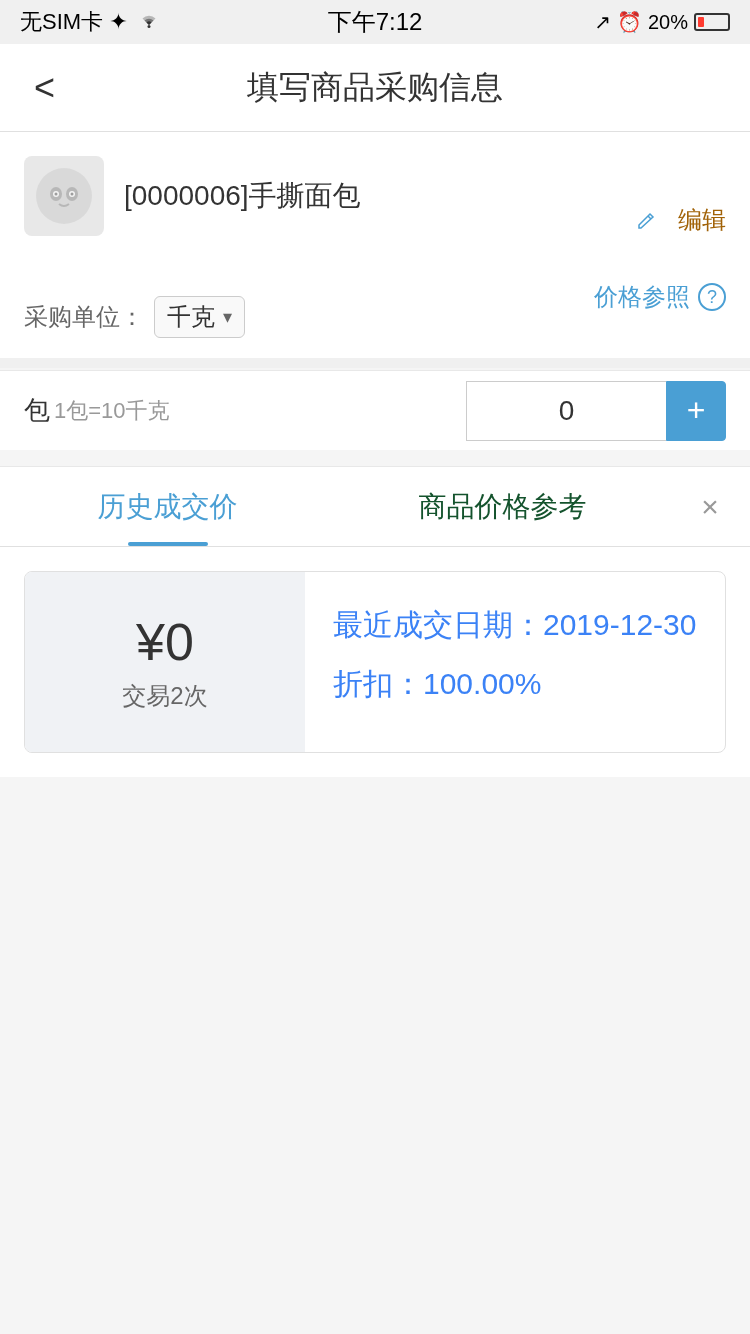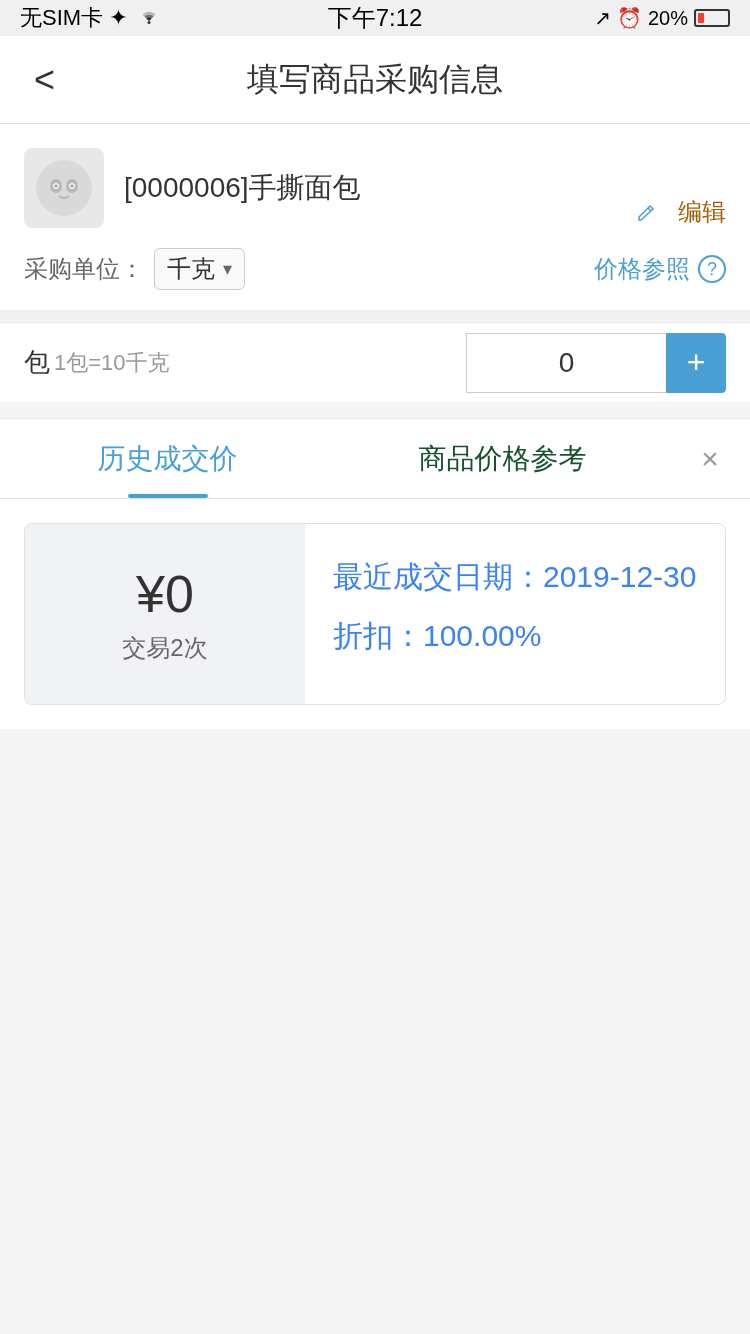--- a/index.html
+++ b/index.html
@@ -8,21 +8,21 @@
       width: 750px;
       min-height: 1334px;
       font-family: -apple-system, "PingFang SC", "Helvetica Neue", Arial, sans-serif;
       background: #f5f5f5;
       overflow-x: hidden;
     }
 
     
     .status-bar {
       width: 750px;
-      height: 36px;
+      height: 44px;
       background: #f0f0f0;
       display: flex;
       align-items: center;
       justify-content: space-between;
       padding: 0 20px;
       font-size: 24px;
       font-weight: 500;
     }
     .status-left {
       display: flex;
@@ -398,21 +398,21 @@
     <div class="edit-btn">
       <svg width="22" height="22" viewBox="0 0 22 22" fill="none">
         <path d="M3 16L14 5l3 3L5 19H3v-3z" stroke="#4a9fd4" stroke-width="1.5" fill="none"></path>
         <path d="M12 7l3 3" stroke="#4a9fd4" stroke-width="1.5"></path>
       </svg>
       <span>编辑</span>
     </div>
   </div>
 
   <div class="product-unit-row">
-    <div style="display:flex;align-items:center;">
+    <div style="display:flex;align-items:center;margin-top:40px;">
       <span class="unit-label">采购单位：</span>
       <div class="unit-select">
         <span>千克</span>
         <span class="chevron-down">▾</span>
       </div>
     </div>
     <div class="price-ref-btn">
       <span>价格参照</span>
       <div class="price-ref-icon">?</div>
     </div>

